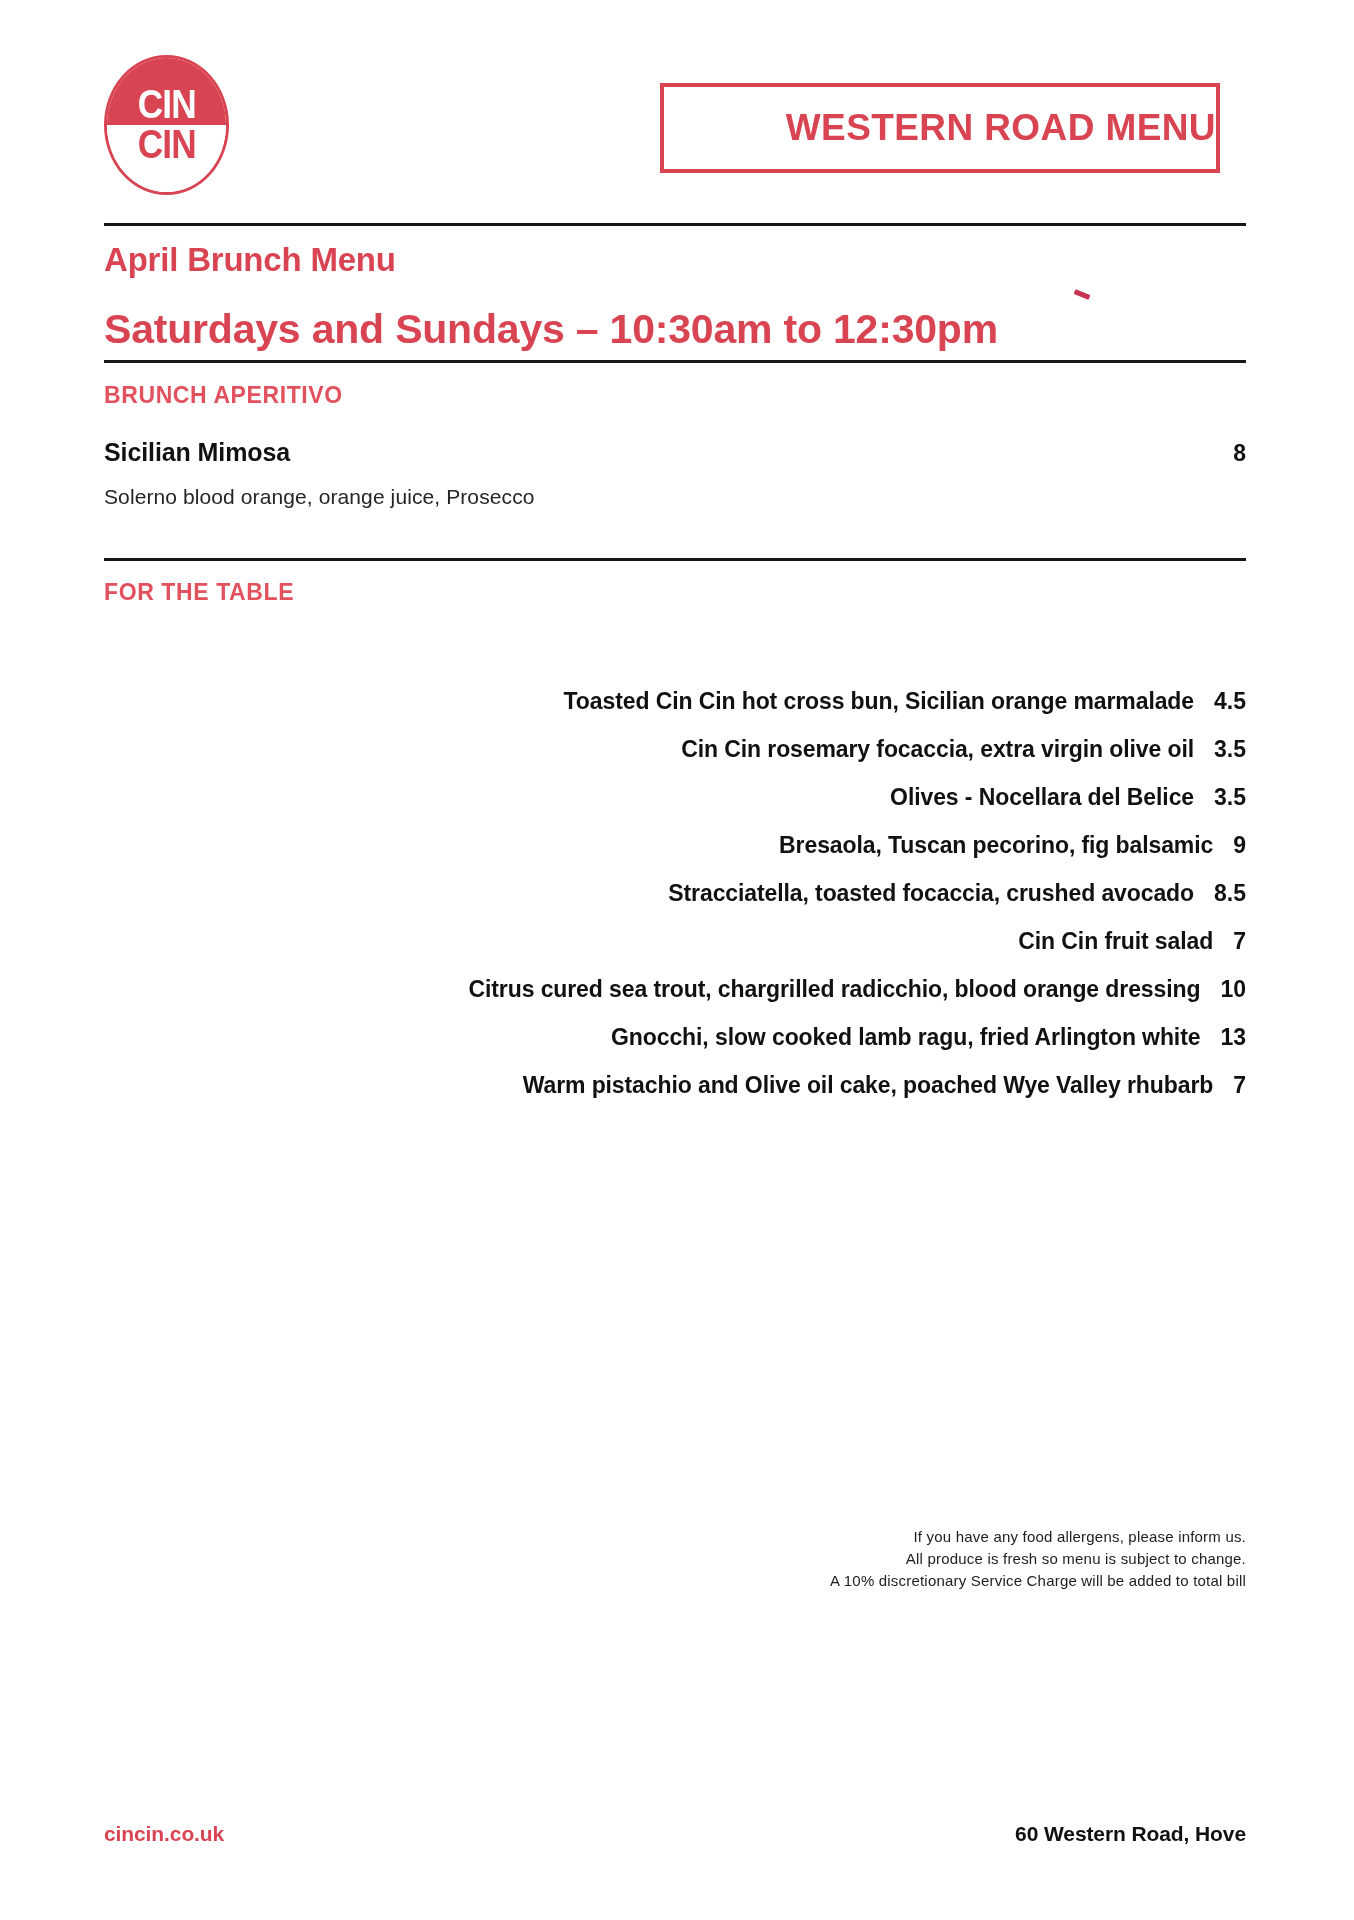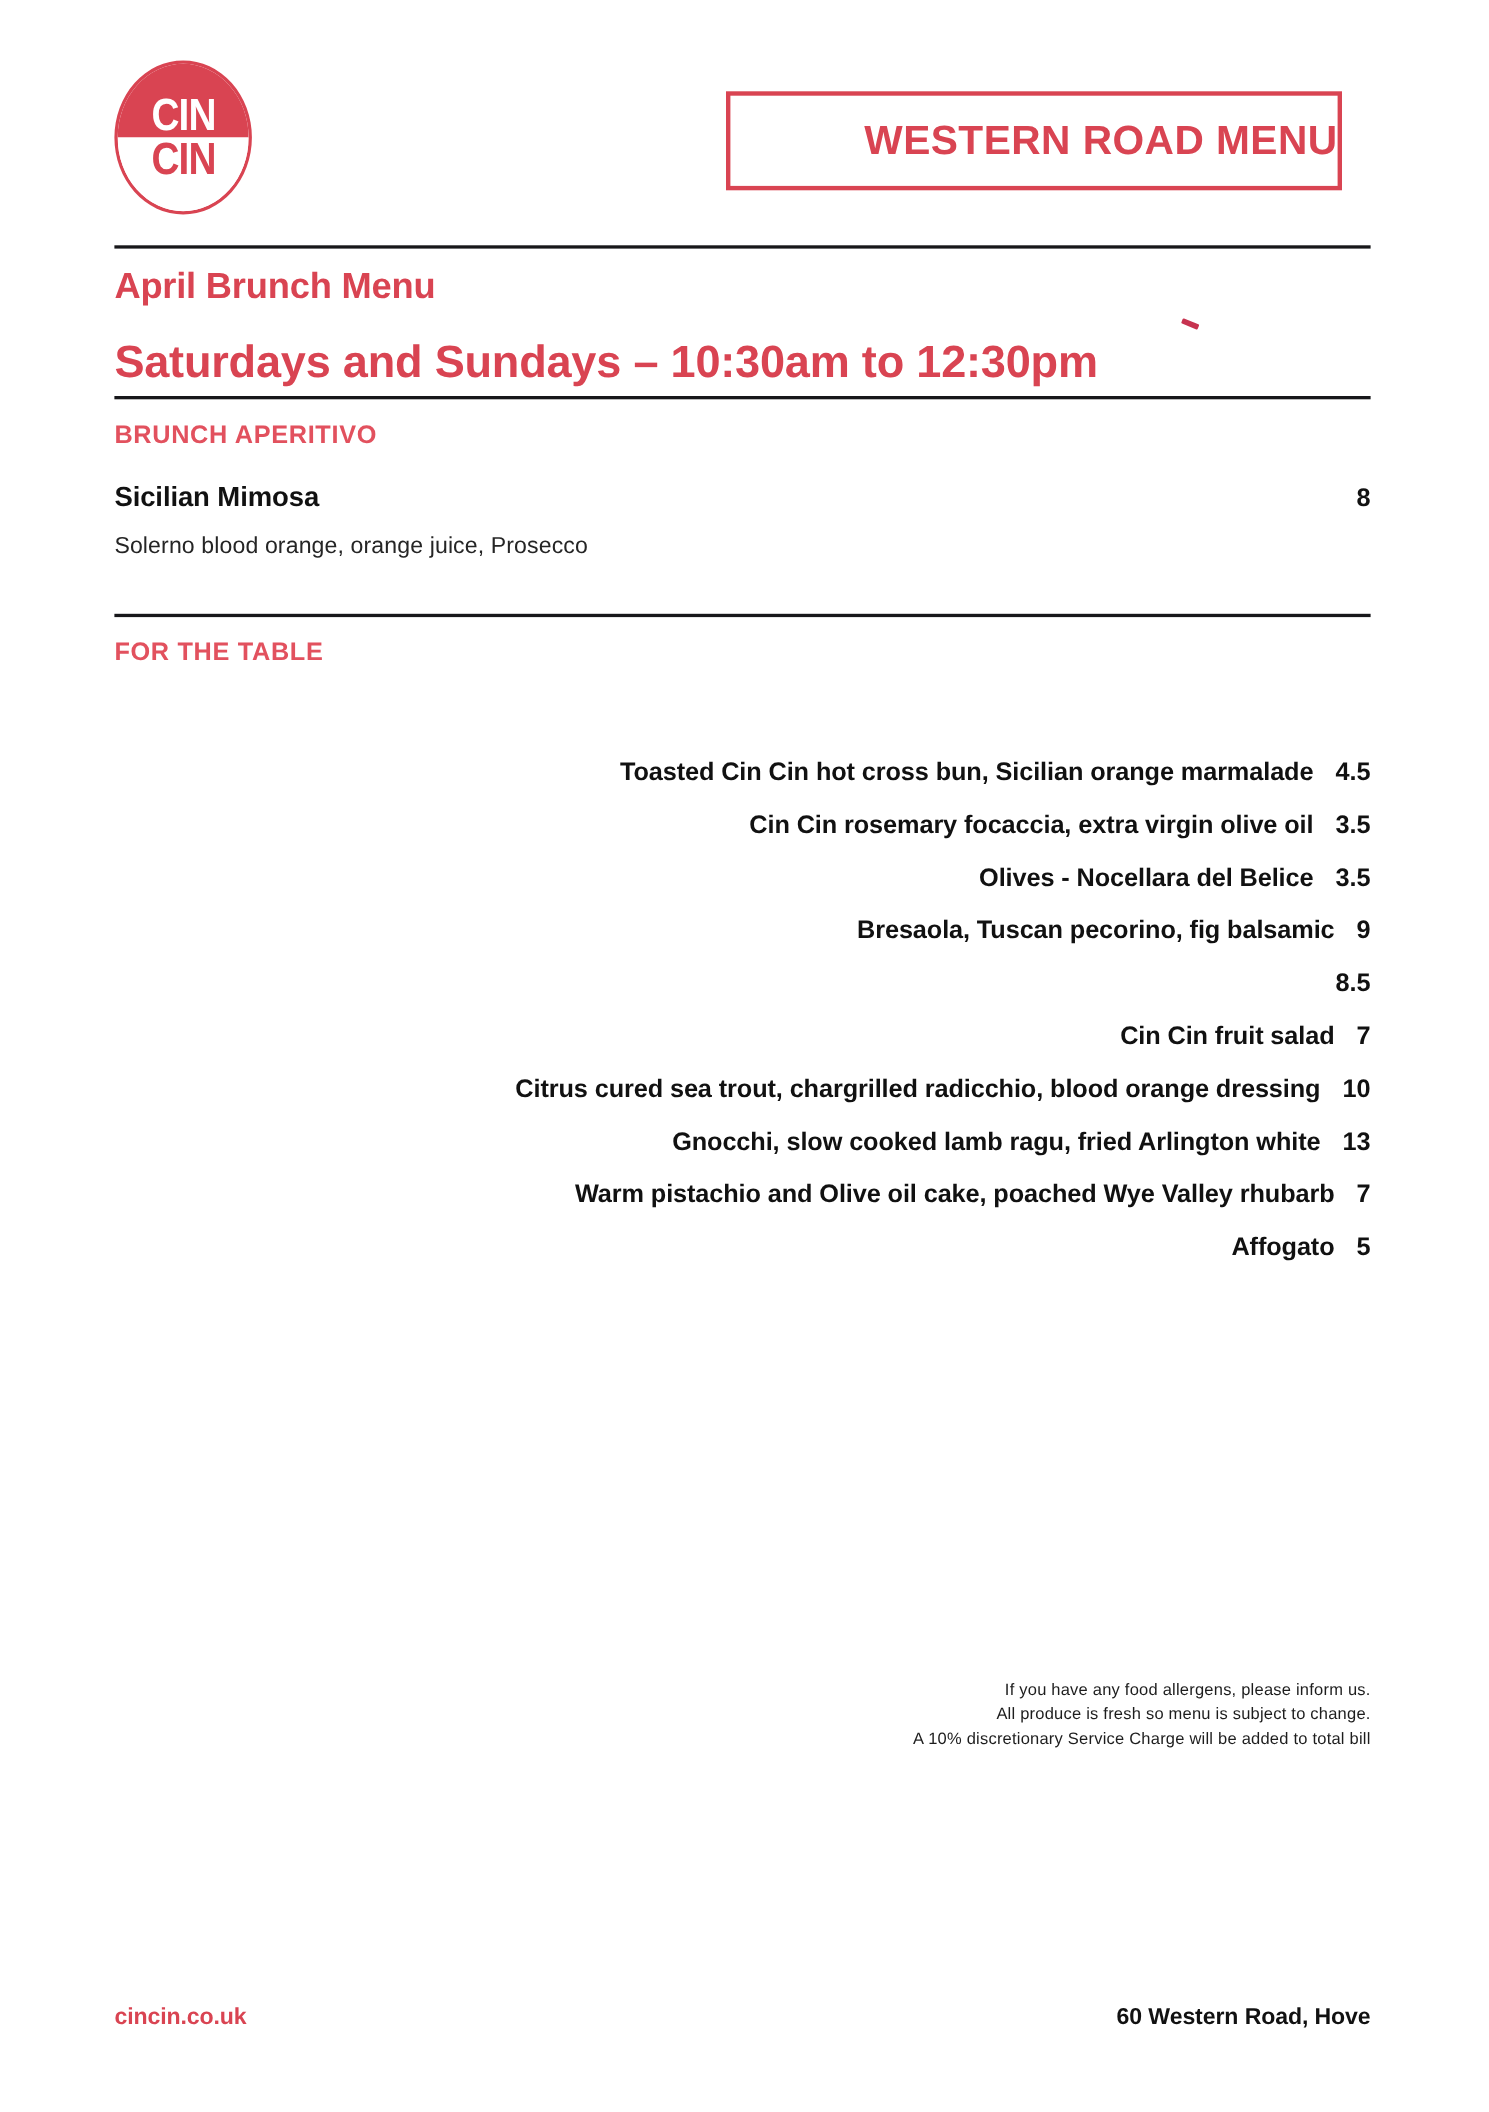--- a/index.html
+++ b/index.html
@@ -286,41 +286,38 @@
       </div>
       <div class="item-row">
         <span class="item-name">Olives - Nocellara del Belice</span>
         <span class="item-price">3.5</span>
       </div>
       <div class="item-row">
         <span class="item-name">Bresaola, Tuscan pecorino, fig balsamic</span>
         <span class="item-price">9</span>
       </div>
       <div class="item-row">
+        <span class="item-name">Stracciatella, toasted focaccia, crushed avocado</span>
         <span class="item-price">8.5</span>
       </div>
       <div class="item-row">
         <span class="item-name">Cin Cin fruit salad</span>
         <span class="item-price">7</span>
       </div>
       <div class="item-row">
         <span class="item-name">Citrus cured sea trout, chargrilled radicchio, blood orange dressing</span>
         <span class="item-price">10</span>
       </div>
       <div class="item-row">
         <span class="item-name">Gnocchi, slow cooked lamb ragu, fried Arlington white</span>
         <span class="item-price">13</span>
       </div>
       <div class="item-row">
         <span class="item-name">Warm pistachio and Olive oil cake, poached Wye Valley rhubarb</span>
         <span class="item-price">7</span>
-      </div>
-      <div class="item-row">
-        <span class="item-name">Affogato</span>
-        <span class="item-price">5</span>
       </div>
     </div>
 
   <div class="footnotes" id="footnotes">
       <div>If you have any food allergens, please inform us.</div>
       <div>All produce is fresh so menu is subject to change.</div>
       <div>A 10% discretionary Service Charge will be added to total bill</div>
     </div>
 
   <div class="footer">

